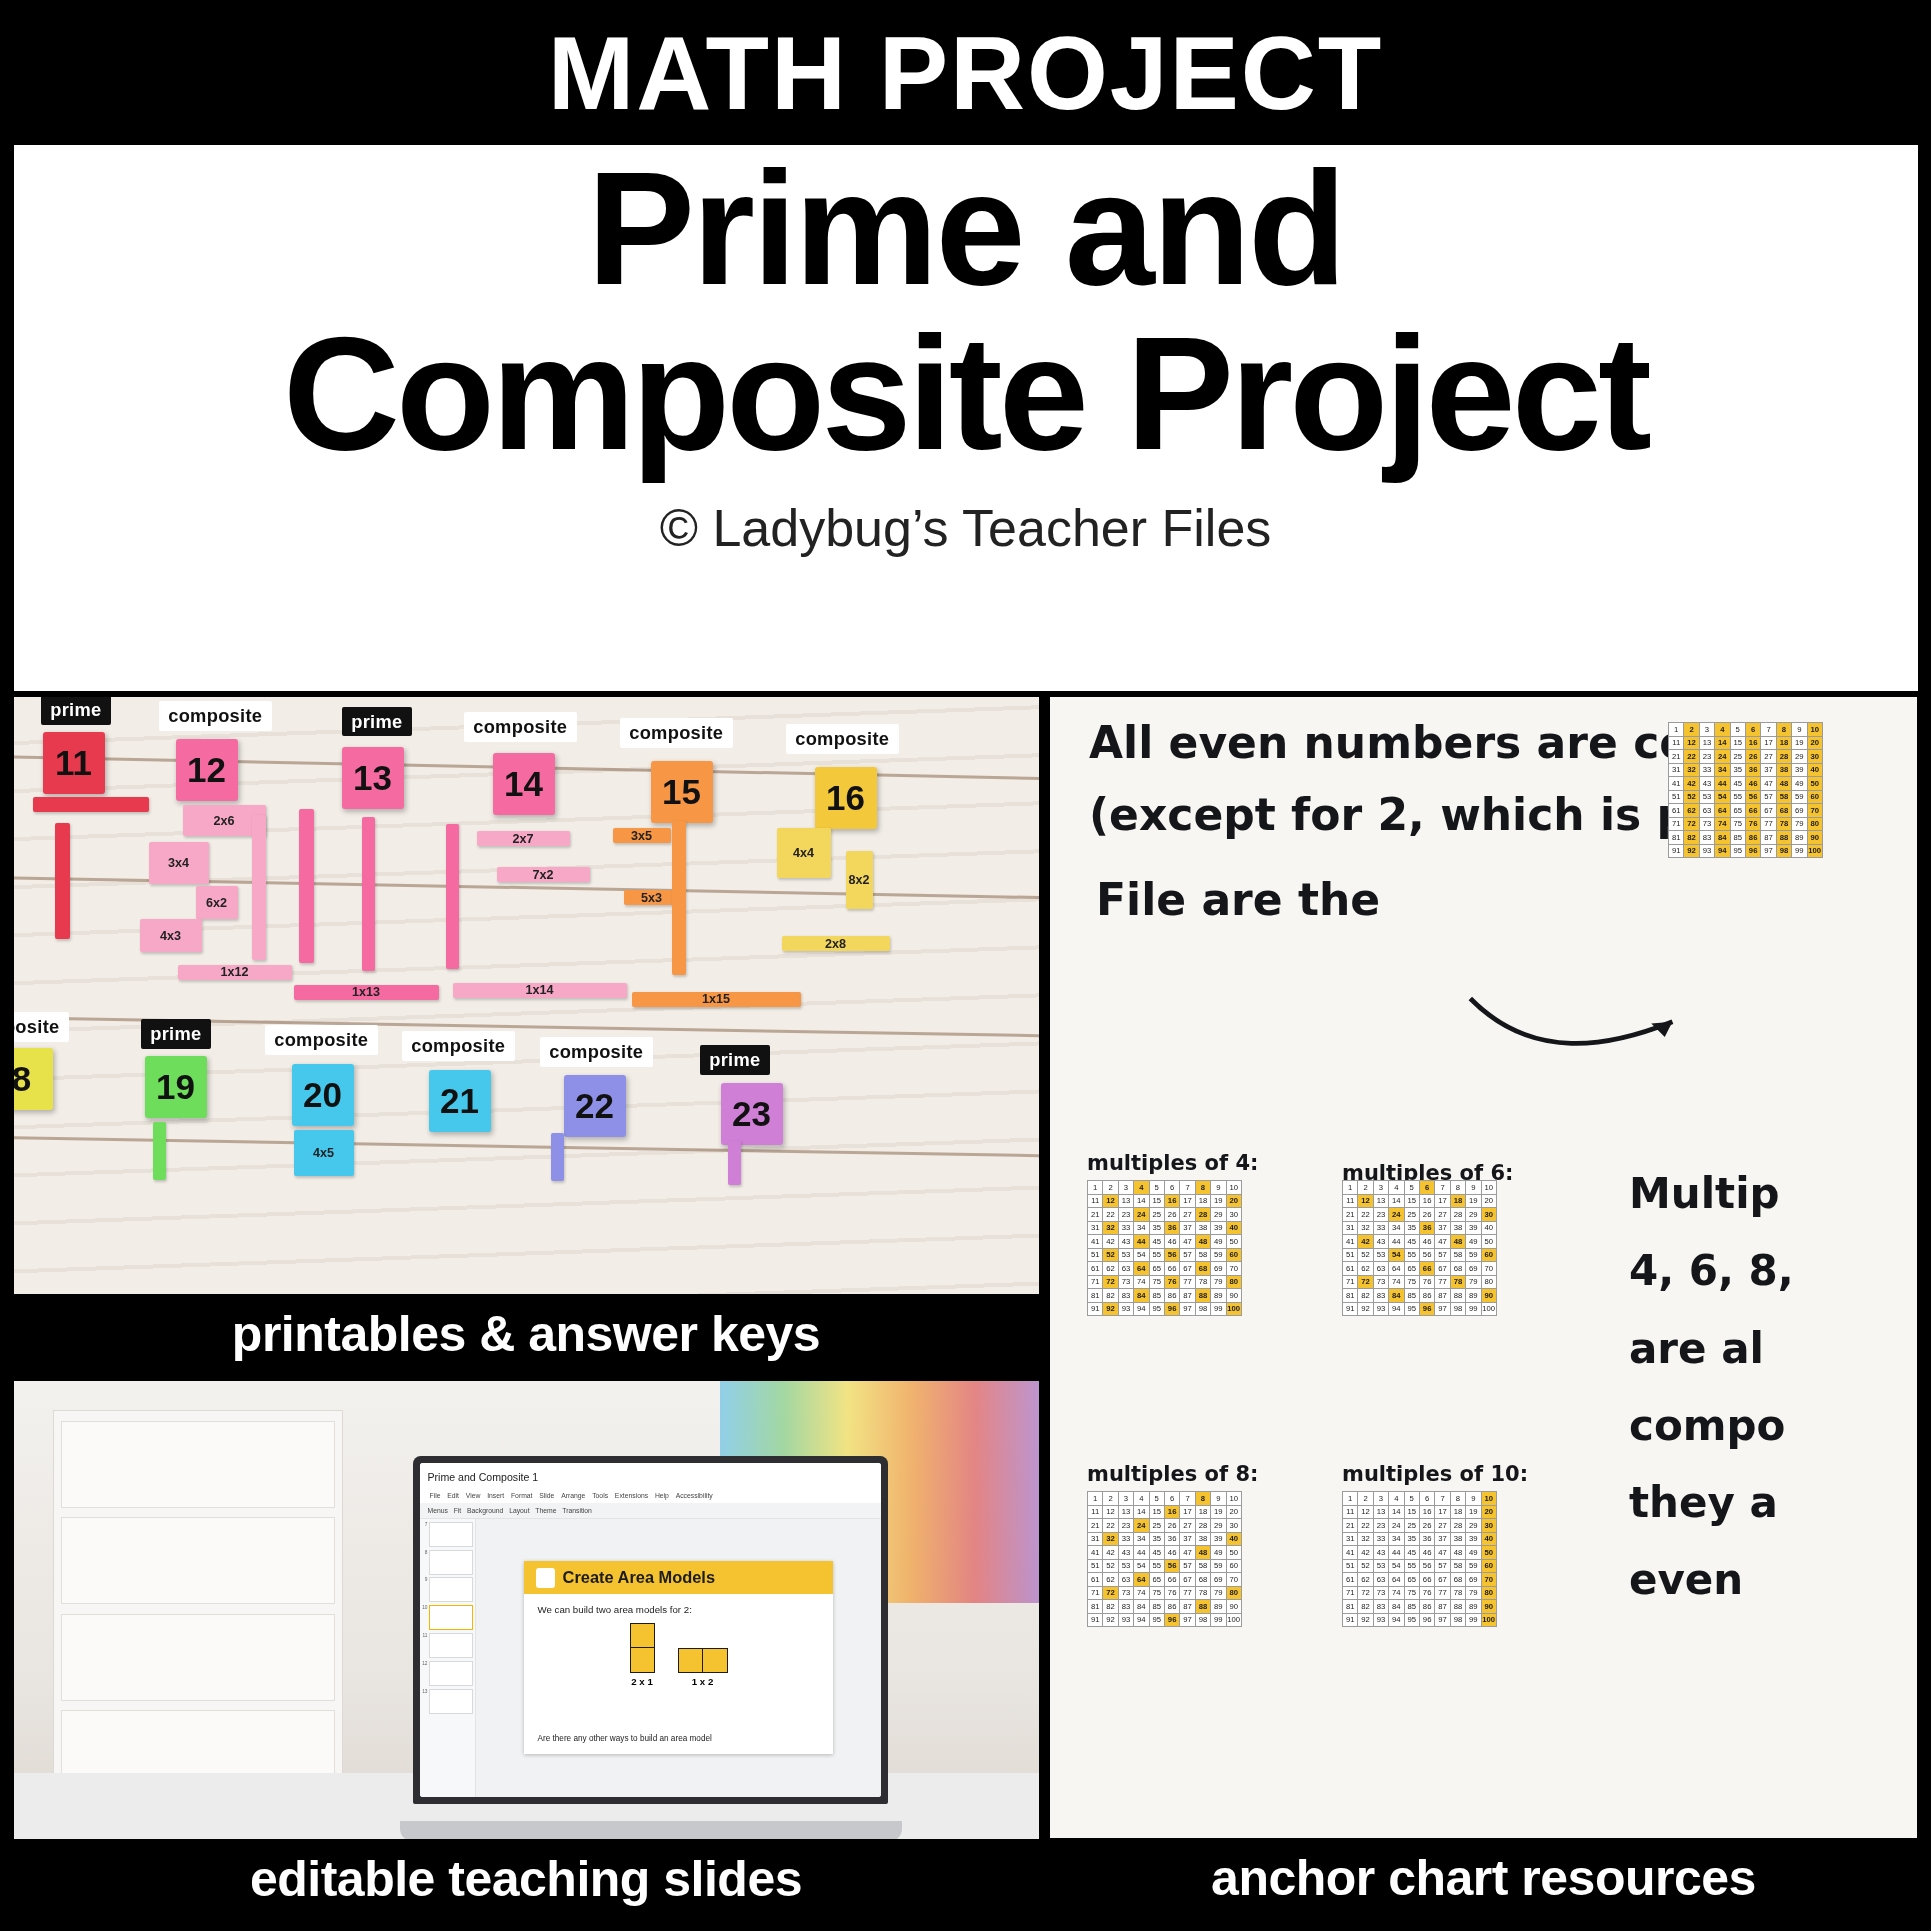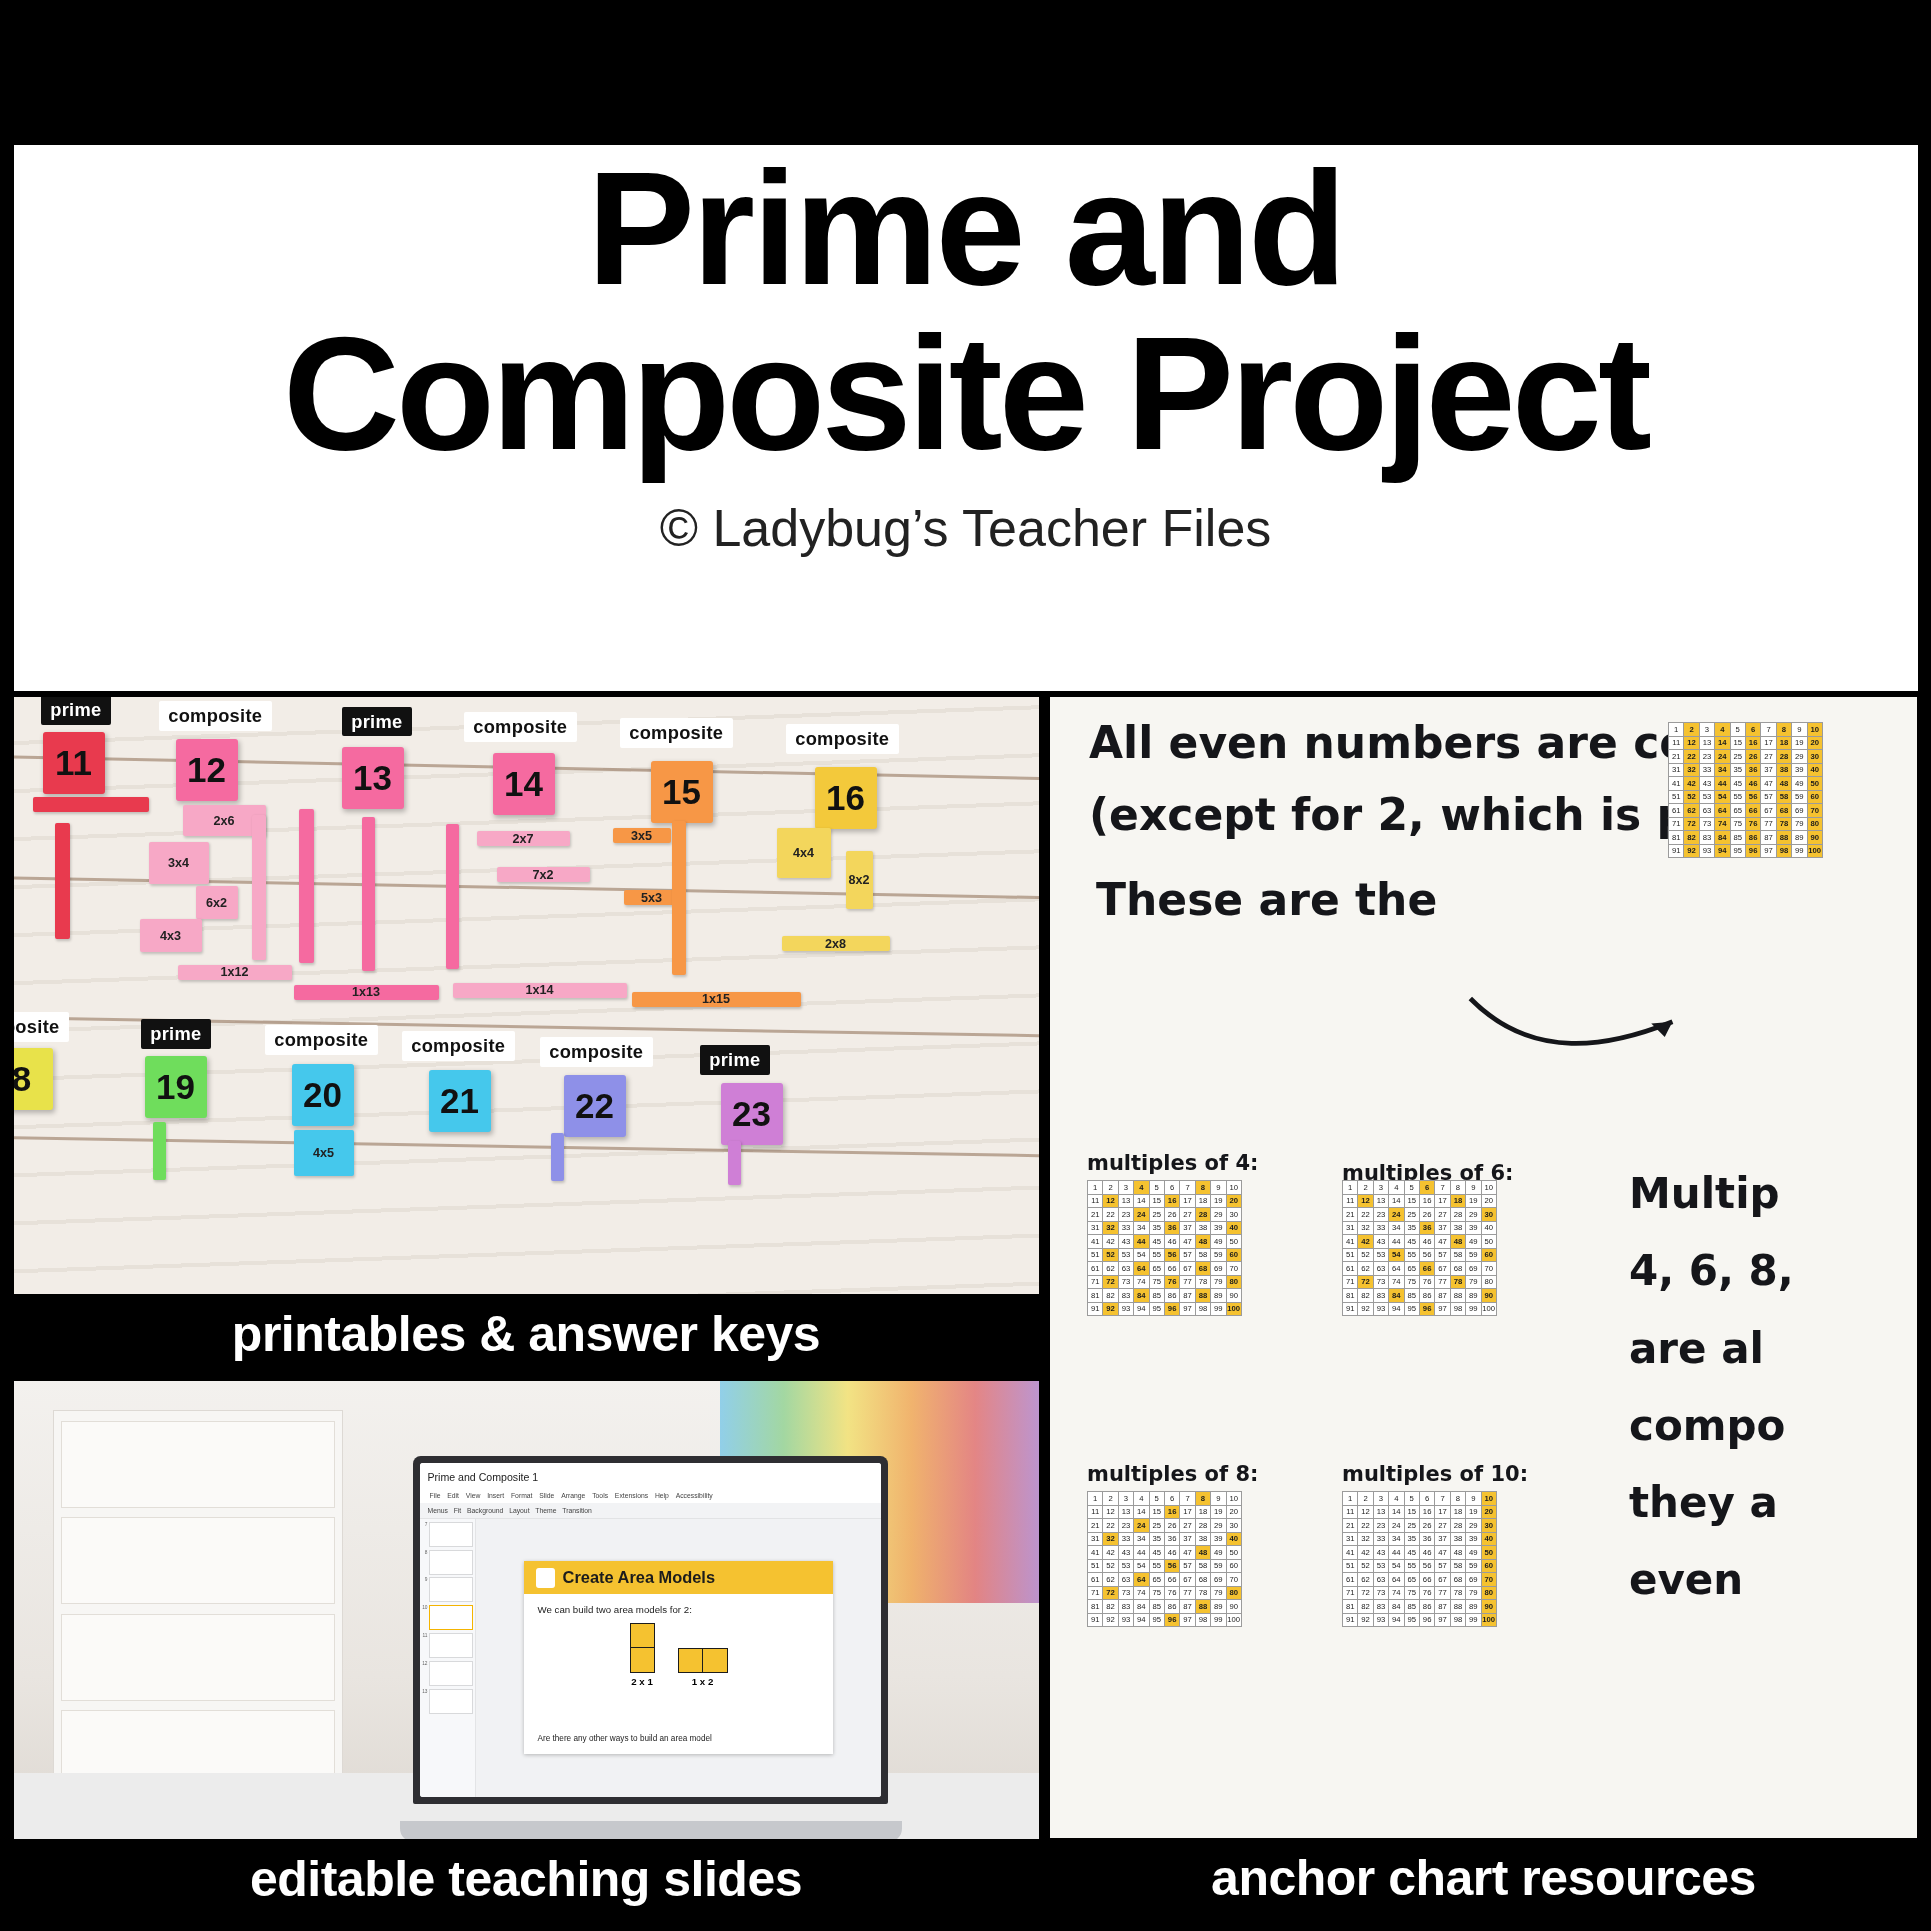--- a/index.html
+++ b/index.html
@@ -170,20 +170,23 @@
   .g-models { display: flex; gap: 23px; justify-content: center; align-items: flex-end; margin-top: 7.7px; }
   .g-model-lbl { font-size: 9.7px; font-weight: bold; text-align: center; margin-top: 2.9px; }
   .cell-y { background: #f5c230; border: 1.4px solid #1c1c1c; }
   .g-foot { font-size: 8.2px; color: #222; position: absolute; left: 13.5px; bottom: 11.6px; }
 </style>
 </head>
 <body>
 
 <div class="page">
 
+  <div class="header">
+    <div class="header-title">MATH PROJECT</div>
+  </div>
 
   <div class="title-block">
     <div class="title-line1">Prime and</div>
     <div class="title-line2">Composite Project</div>
     <div class="credit">© Ladybug’s Teacher Files</div>
   </div>
 
   <div class="panel" id="panel-printables">
     <div class="wood"></div>
 
@@ -252,21 +255,21 @@
     <div class="grid-block" style="left:714px; top:444px; width:13.5px; height:44px; background:#cf7fd6; background-size:13.5px 12.6px;"></div>
 
     <div class="caption-bar">printables &amp; answer keys</div>
   </div>
 
   <div class="panel" id="panel-anchor">
     <div class="chartpaper"></div>
 
     <div class="hand" style="left:39px; top:21px; font-size:44px;">All even numbers are com</div>
     <div class="hand" style="left:39px; top:93px; font-size:44px;">(except for 2, which is pri</div>
-    <div class="hand" style="left:46px; top:178px; font-size:44px;">These are the</div>
+    <div class="hand" style="left:46px; top:178px; font-size:44px;">File are the</div>
 
     <svg class="arrow-curve" style="left:415px; top:290px;" width="232" height="77" viewBox="0 0 240 80">
       <path d="M5,12 C70,78 150,62 215,36" stroke="#15161a" stroke-width="5" fill="none"></path>
       <path d="M215,36 l-22,2 l14,14 z" fill="#15161a"></path>
     </svg>
 
     <div class="mini-table" style="left:618px; top:25px;">
       <table class="hundred" id="tbl-2">
           <tbody>
             <tr>

